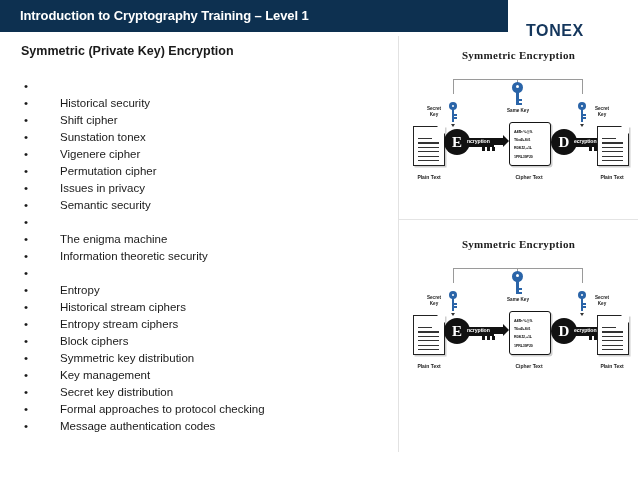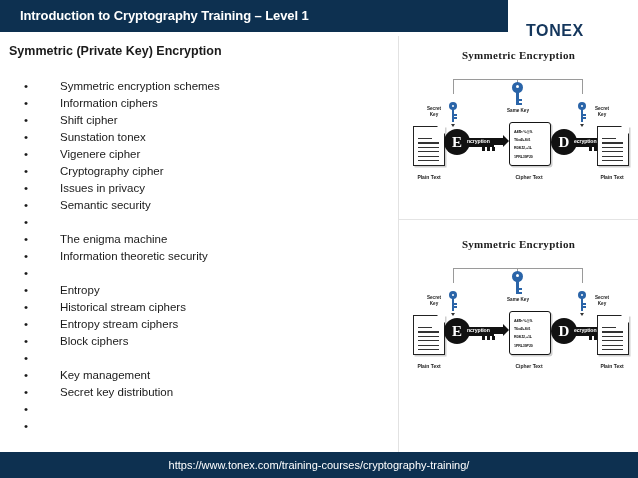--- a/index.html
+++ b/index.html
@@ -107,21 +107,21 @@
   
   .left-col {
     position: absolute;
     left: 0;
     top: 36px;
     width: 398px;
     height: 416px;
   }
   .content-heading {
     position: absolute;
-    left: 9px;
+    left: 21px;
     top: 8px;
     font-size: 12.5px;
     font-weight: bold;
     color: #1a1a1a;
     white-space: nowrap;
   }
   .bullet-list {
     position: absolute;
     left: 21px;
     top: 42px;
@@ -398,41 +398,41 @@
       </div>
     </div>
   </div>
 
   <div class="vdivider"></div>
   <div class="hdivider"></div>
 
   <div class="left-col">
     <div class="content-heading">Symmetric (Private Key) Encryption</div>
     <div class="bullet-list" id="bullet-list">
-        <div class="bullet-item"><span class="bullet-dot">•</span><span>Symmetric encryption schemes</span></div>
-        <div class="bullet-item"><span class="bullet-dot">•</span><span>Information ciphers</span></div>
+        <div class="bullet-item"><span class="bullet-dot">•</span></div>
+        <div class="bullet-item"><span class="bullet-dot">•</span><span>Historical security</span></div>
         <div class="bullet-item"><span class="bullet-dot">•</span><span>Shift cipher</span></div>
         <div class="bullet-item"><span class="bullet-dot">•</span><span>Sunstation tonex</span></div>
         <div class="bullet-item"><span class="bullet-dot">•</span><span>Vigenere cipher</span></div>
-        <div class="bullet-item"><span class="bullet-dot">•</span><span>Cryptography cipher</span></div>
+        <div class="bullet-item"><span class="bullet-dot">•</span><span>Permutation cipher</span></div>
         <div class="bullet-item"><span class="bullet-dot">•</span><span>Issues in privacy</span></div>
         <div class="bullet-item"><span class="bullet-dot">•</span><span>Semantic security</span></div>
         <div class="bullet-item"><span class="bullet-dot">•</span></div>
         <div class="bullet-item"><span class="bullet-dot">•</span><span>The enigma machine</span></div>
         <div class="bullet-item"><span class="bullet-dot">•</span><span>Information theoretic security</span></div>
         <div class="bullet-item"><span class="bullet-dot">•</span></div>
         <div class="bullet-item"><span class="bullet-dot">•</span><span>Entropy</span></div>
         <div class="bullet-item"><span class="bullet-dot">•</span><span>Historical stream ciphers</span></div>
         <div class="bullet-item"><span class="bullet-dot">•</span><span>Entropy stream ciphers</span></div>
         <div class="bullet-item"><span class="bullet-dot">•</span><span>Block ciphers</span></div>
-        <div class="bullet-item"><span class="bullet-dot">•</span></div>
+        <div class="bullet-item"><span class="bullet-dot">•</span><span>Symmetric key distribution</span></div>
         <div class="bullet-item"><span class="bullet-dot">•</span><span>Key management</span></div>
         <div class="bullet-item"><span class="bullet-dot">•</span><span>Secret key distribution</span></div>
-        <div class="bullet-item"><span class="bullet-dot">•</span></div>
-        <div class="bullet-item"><span class="bullet-dot">•</span></div>
+        <div class="bullet-item"><span class="bullet-dot">•</span><span>Formal approaches to protocol checking</span></div>
+        <div class="bullet-item"><span class="bullet-dot">•</span><span>Message authentication codes</span></div>
       </div>
   </div>
 
   <div class="diagram" id="diagram-1">
     <div class="diag-title">Symmetric Encryption</div>
     <div class="diag-canvas">
 
       <div class="wire" style="left:54px; top:15px; width:130px; height:1.2px;"></div>
       <div class="wire" style="left:54px; top:15px; width:1.2px; height:15px;"></div>
       <div class="wire" style="left:183px; top:15px; width:1.2px; height:15px;"></div>
@@ -628,17 +628,14 @@
             <i></i>
         </div>
       </div>
 
       <div class="caption" style="left:7px; top:110px; width:46px;">Plain Text</div>
       <div class="caption" style="left:107px; top:110px; width:46px;">Cipher Text</div>
       <div class="caption" style="left:190px; top:110px; width:46px;">Plain Text</div>
     </div>
   </div>
 
-  <div class="footer">
-    <div class="footer-url">https://www.tonex.com/training-courses/cryptography-training/</div>
-  </div>
 
 </div>
 
 </body></html>

